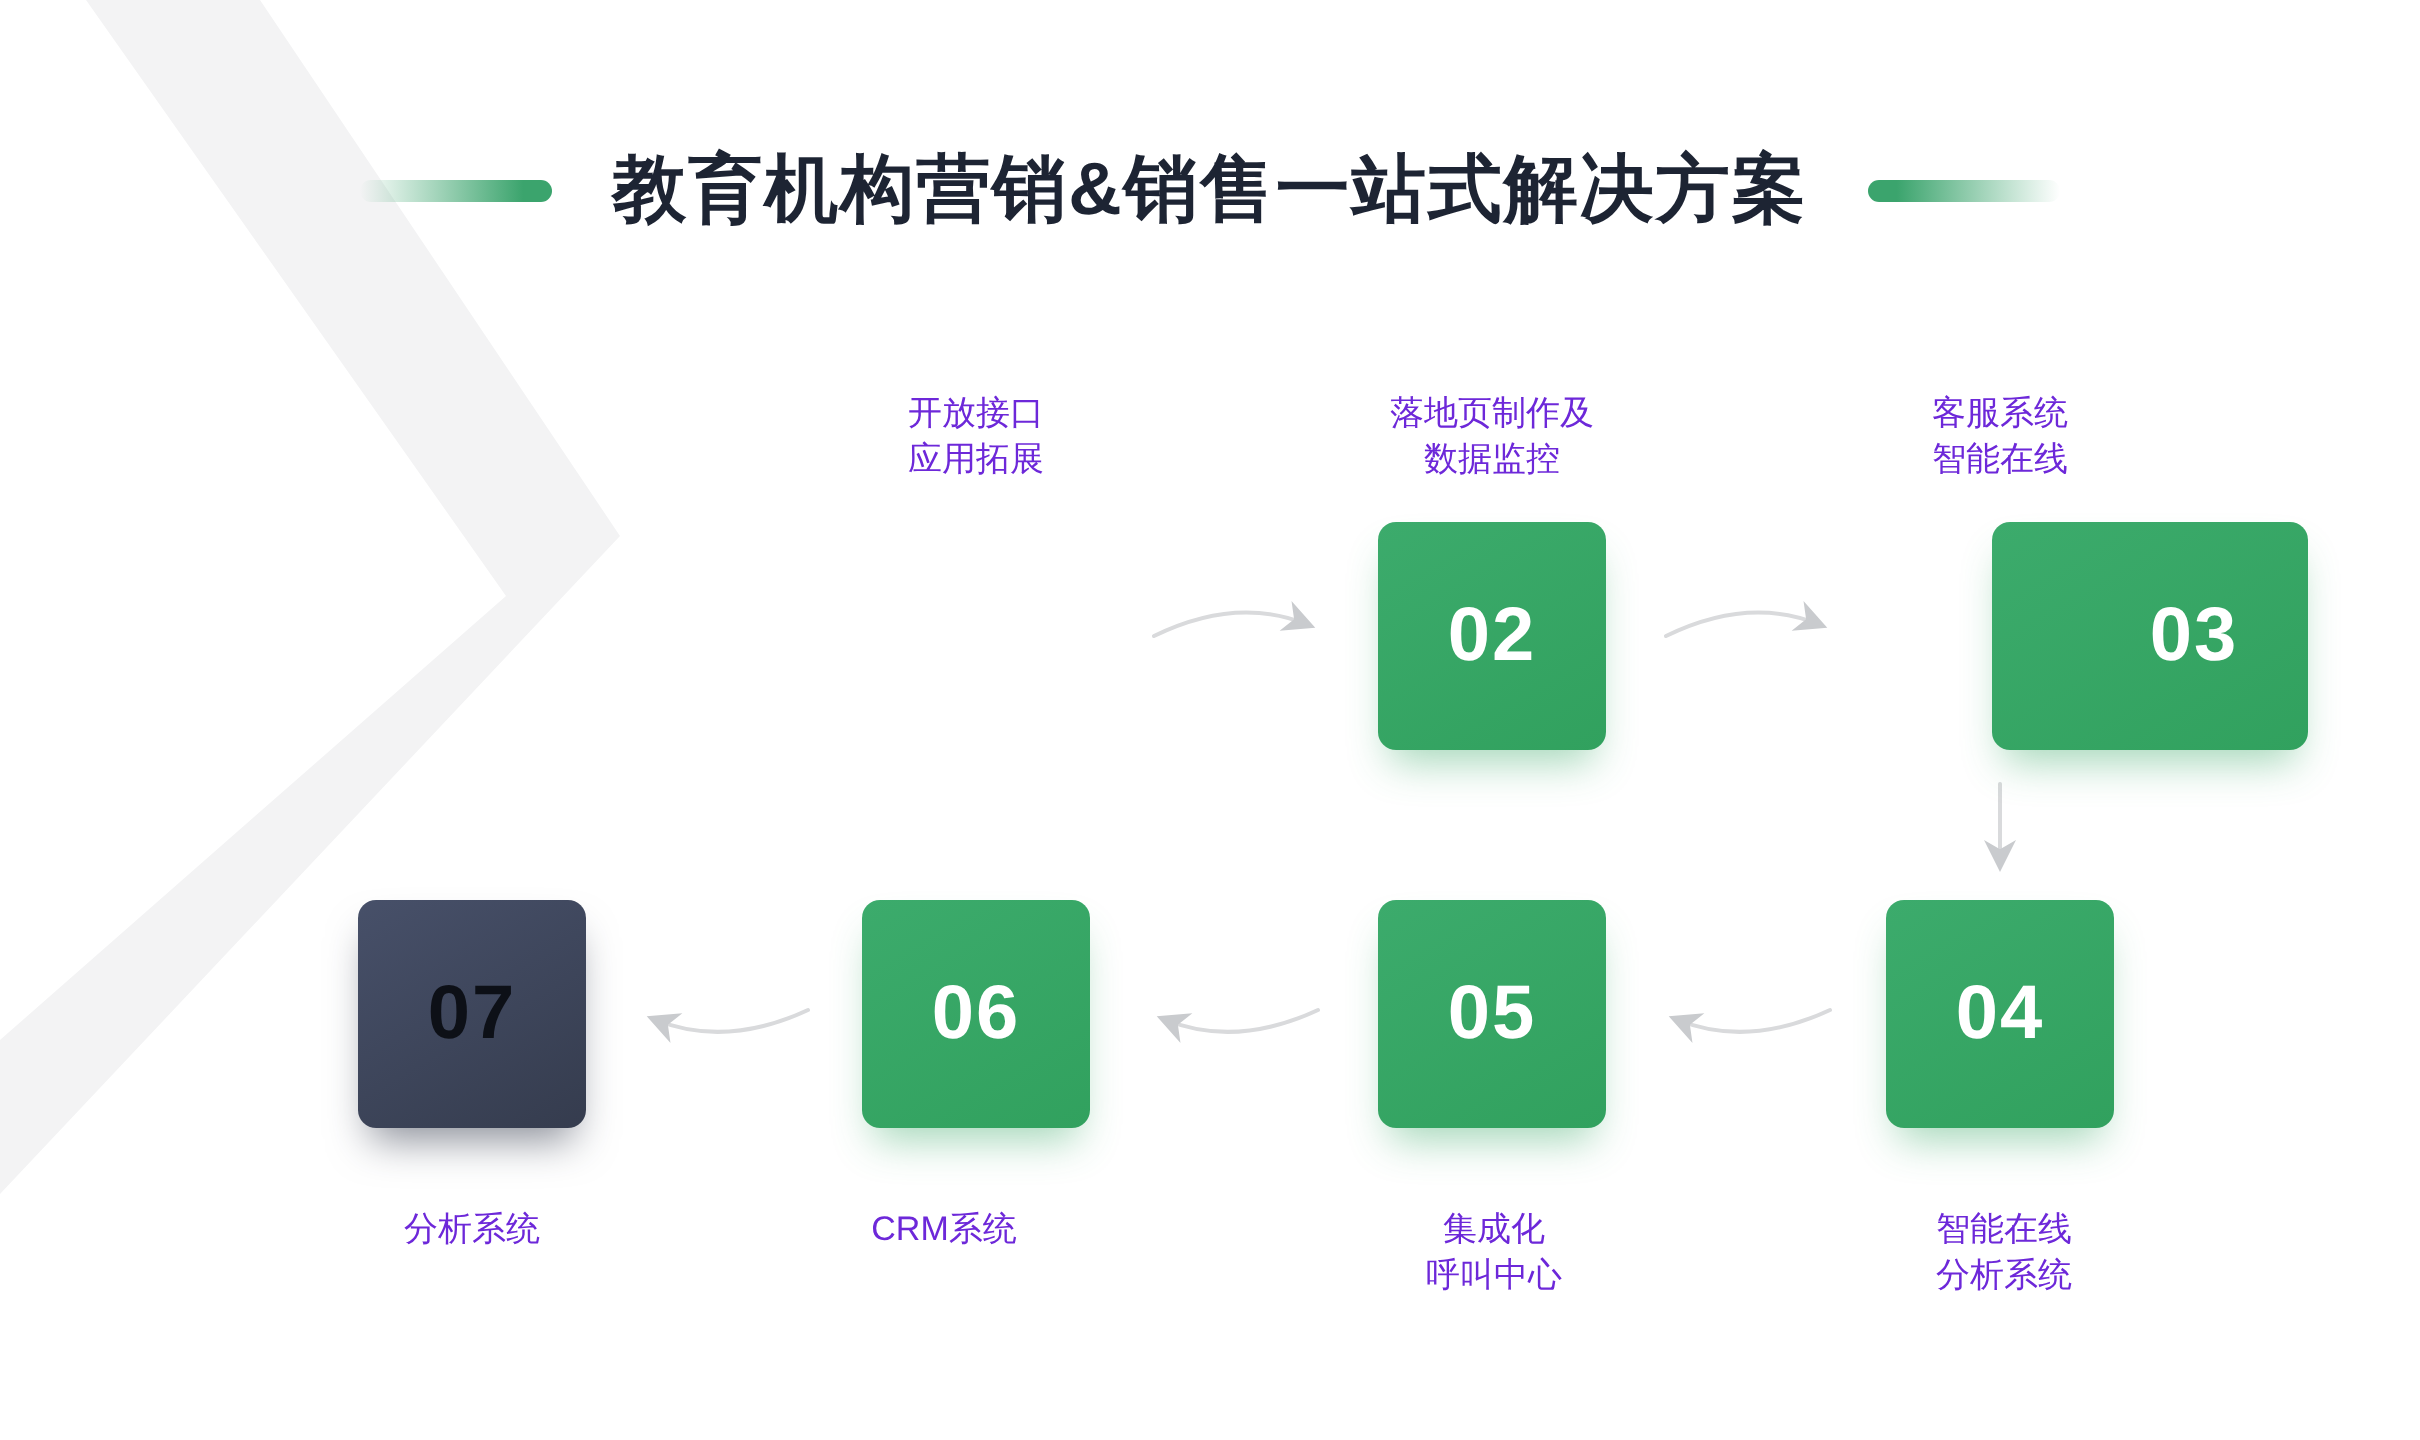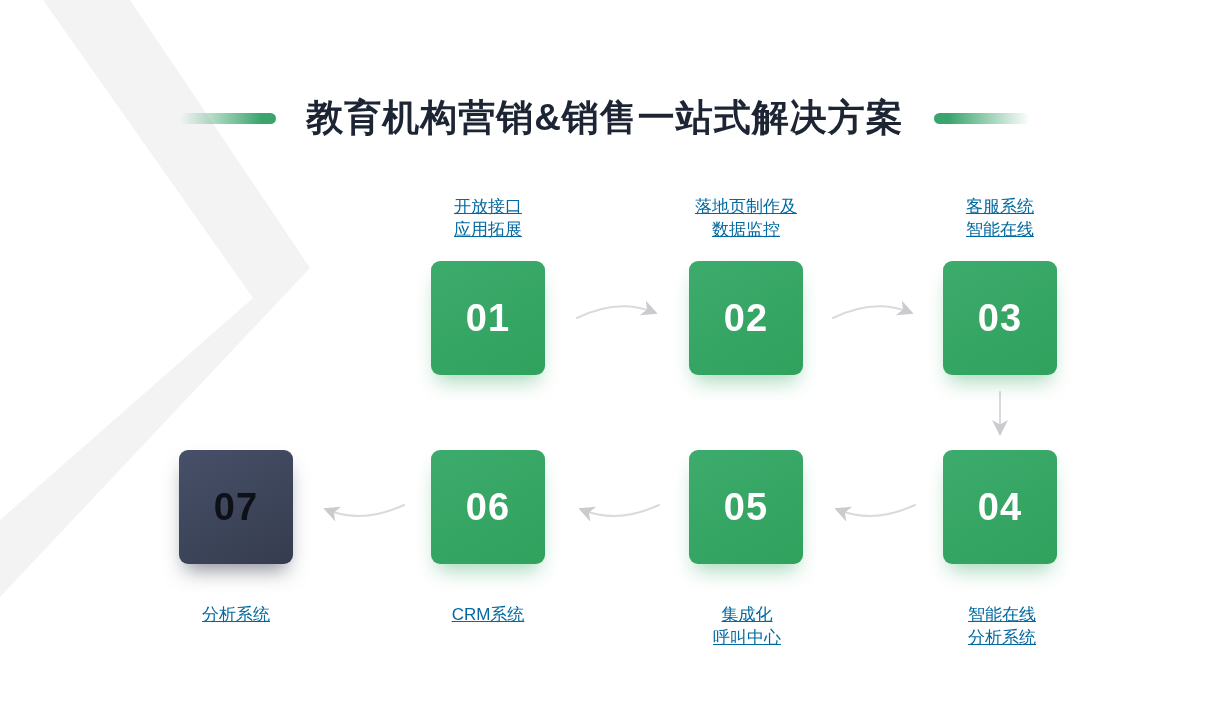--- a/index.html
+++ b/index.html
@@ -5,21 +5,21 @@
   html,body { margin:0; padding:0; background:#ffffff; }
   .stage {
     position:relative; width:1210px; height:720px; overflow:hidden;
     background:#ffffff;
     font-family:"Liberation Sans","DejaVu Sans",sans-serif;
   }
   .chevron-bg { position:absolute; left:0; top:0; width:1210px; height:720px; z-index:0; }
 
   .titlebar {
     position:absolute; top:70px; left:0; width:100%;
-    display:flex; align-items:center; justify-content:center; gap:30px; z-index:2;margin-top:23px;
+    display:flex; align-items:center; justify-content:center; gap:30px; z-index:2;
   }
   .dash { width:96px; height:11px; border-radius:6px; flex:0 0 auto; }
   .dash.left  { background:linear-gradient(90deg, rgba(62,167,115,0) 0%, #3ba46d 85%); }
   .dash.right { background:linear-gradient(90deg, #3ba46d 15%, rgba(62,167,115,0) 100%); }
   .page-title {
     margin:0; font-size:37px; font-weight:900; color:#1d2433; letter-spacing:1px;
     white-space:nowrap;
   }
 
   .square {
@@ -33,21 +33,21 @@
     box-shadow:0 12px 20px -6px rgba(54,166,100,0.45);
   }
   .square.dark {
     background:linear-gradient(150deg,#475069 0%, #353c4e 100%);
     color:#0d1017;
     box-shadow:0 12px 20px -6px rgba(44,51,70,0.55);
   }
 
   .step-label {
     position:absolute; width:220px; z-index:2;
-    text-align:center; color:#0369a1; font-size:17px; line-height:23px;text-decoration:underline;
+    text-align:center; color:#6d28d9; font-size:17px; line-height:23px;
   }
   .lbl-line { display:block; }
 
   .conn { position:absolute; z-index:1; }
 </style>
 </head>
 <body>
 
 <div class="stage">
 
@@ -67,27 +67,24 @@
   </div>
   <div class="step-label" style="left:636px; top:195px;">
     <span class="lbl-line">落地页制作及</span>
     <span class="lbl-line">数据监控</span>
   </div>
   <div class="step-label" style="left:890px; top:195px;">
     <span class="lbl-line">客服系统</span>
     <span class="lbl-line">智能在线</span>
   </div>
 
-  <div class="square green" style="left:431px; top:261px;">
-    <span>01</span>
-  </div>
   <div class="square green" style="left:689px; top:261px;">
     <span>02</span>
   </div>
-  <div class="square green" style="left:943px; top:261px;">
+  <div class="square green" style="left:996px; top:261px;padding-left:44px;">
     <span>03</span>
   </div>
 
   <div class="square green" style="left:943px; top:450px;">
     <span>04</span>
   </div>
   <div class="square green" style="left:689px; top:450px;justify-content:center;">
     <span>05</span>
   </div>
   <div class="square green" style="left:431px; top:450px;">
@@ -98,21 +95,21 @@
   </div>
 
   <div class="step-label" style="left:892px; top:603px;">
     <span class="lbl-line">智能在线</span>
     <span class="lbl-line">分析系统</span>
   </div>
   <div class="step-label" style="left:637px; top:603px;">
     <span class="lbl-line">集成化</span>
     <span class="lbl-line">呼叫中心</span>
   </div>
-  <div class="step-label" style="left:378px; top:603px;">
+  <div class="step-label" style="left:362px; top:603px;">
     <span class="lbl-line">CRM系统</span>
     <span class="lbl-line"></span>
   </div>
   <div class="step-label" style="left:126px; top:603px;">
     <span class="lbl-line">分析系统</span>
   </div>
 
   <svg class="conn" style="left:573px; top:294px;" width="90" height="36">
     <defs>
         <marker id="m1" markerWidth="9" markerHeight="9" refX="6" refY="4.5" orient="auto">

